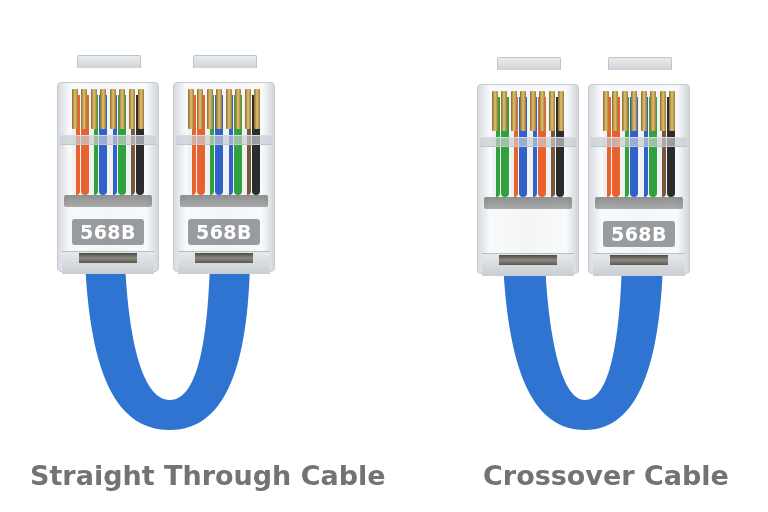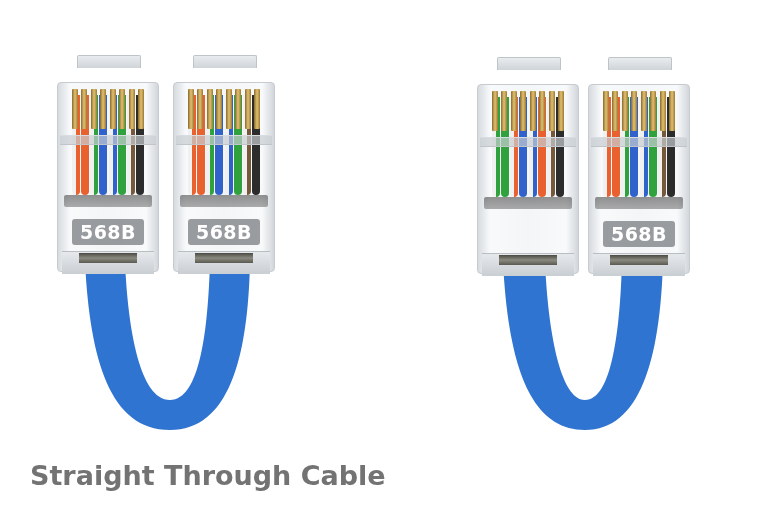--- a/index.html
+++ b/index.html
@@ -155,13 +155,14 @@
       <div class="crimp"></div>
       <div class="label-box">
         <span class="label">568B</span>
       </div>
       <div class="bottom"></div>
     </div>
     <div class="collar"></div>
   </div>
 
   <div class="caption" style="left:30px;">Straight Through Cable</div>
+  <div class="caption" style="left:483px;">Crossover Cable</div>
 </div>
 
 </body></html>

